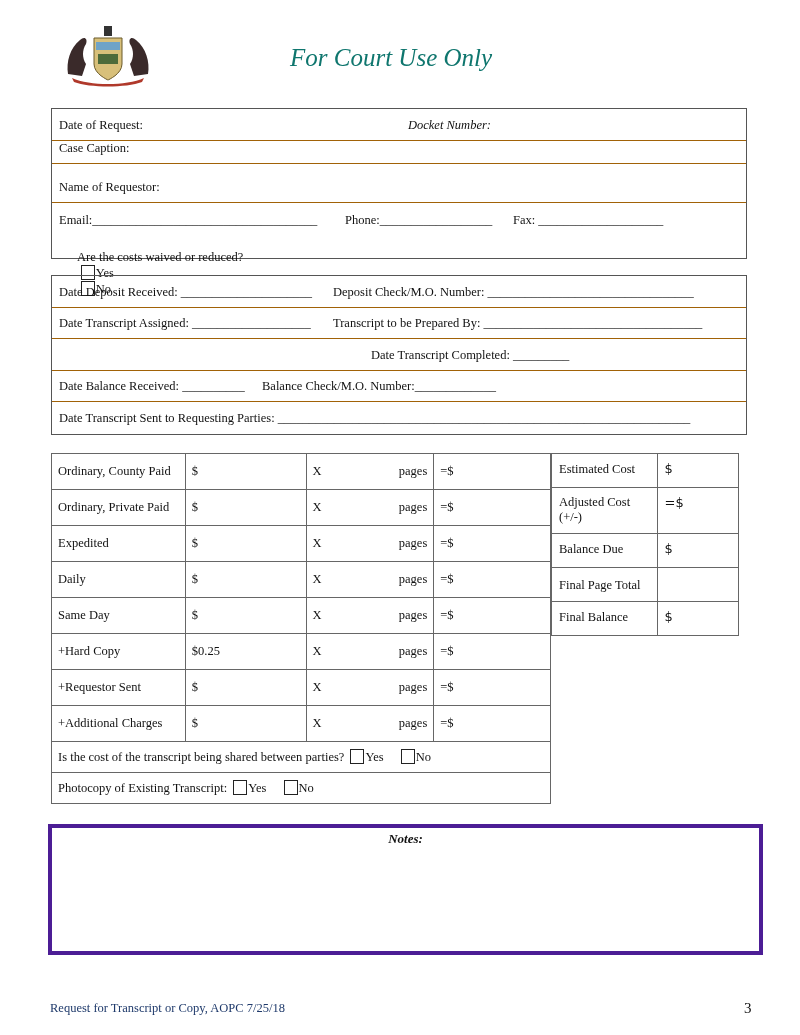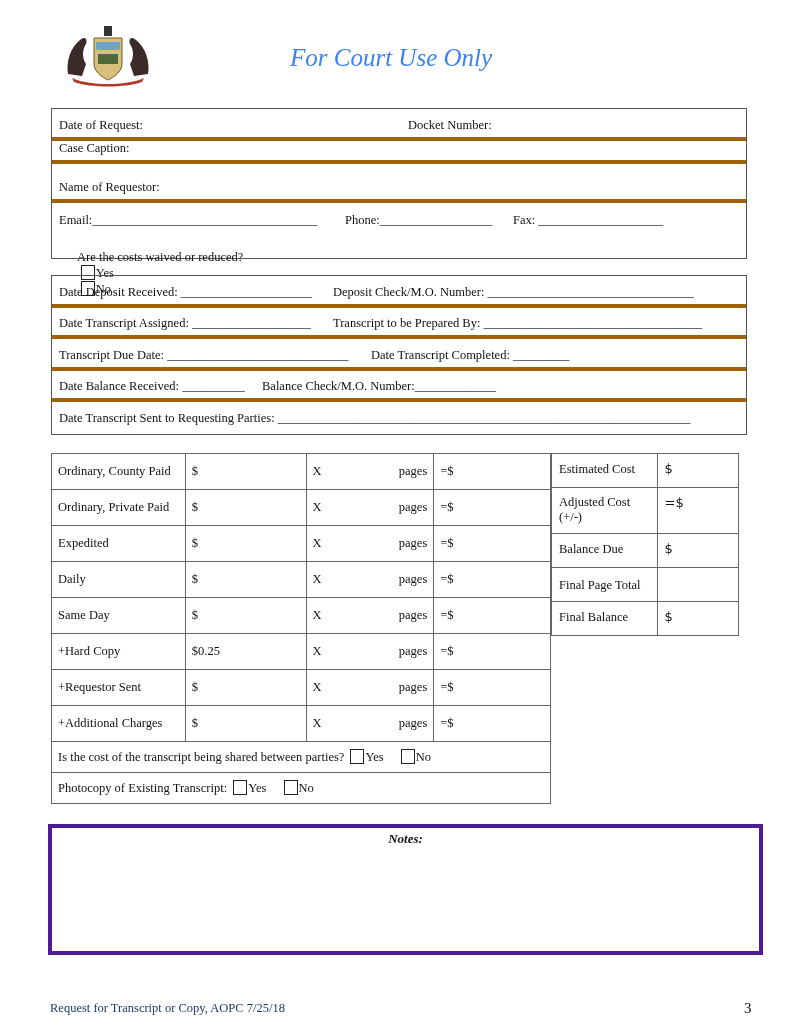--- a/index.html
+++ b/index.html
@@ -1,22 +1,22 @@
 <!DOCTYPE html>
 <html><head>
 <meta charset="utf-8">
 <style>
   html, body { margin: 0; padding: 0; background: #ffffff; }
   body { width: 800px; height: 1035px; position: relative; overflow: hidden;
          font-family: "Liberation Serif", "DejaVu Serif", serif; color: #111; font-size: 12.5px; }
   .abs { position: absolute; }
   .seal { left: 60px; top: 24px; width: 96px; height: 64px; }
-  .title { left: 290px; top: 44px; font-size: 25px; font-style: italic; color: #3b82f6; }
+  .title { left: 290px; top: 44px; font-size: 25px; font-style: italic; color: #0f766e; }
   .box { position: absolute; border: 1px solid #555; box-sizing: border-box; }
-  .row { position: absolute; left: 0; right: 0; border-bottom: 4px solid #a16207; box-sizing: border-box; }
+  .row { position: absolute; left: 0; right: 0; border-bottom: 1px solid #a16207; box-sizing: border-box; }
   .row:last-child { border-bottom: none; }
   .txt { position: absolute; white-space: pre; }
   .cb { display: inline-block; width: 14px; height: 15px; border: 1.3px solid #222; vertical-align: -3px; margin: 0 1px 0 3px; box-sizing: border-box; }
   table.fees { position: absolute; left: 51px; top: 453px; border-collapse: collapse; width: 500px; }
   table.fees td { border: 1px solid #666; height: 36px; padding: 0 6px; font-size: 12.5px; vertical-align: middle; box-sizing: border-box; }
   table.fees td.wide { height: 31px; }
   table.sum { position: absolute; left: 551px; top: 453px; border-collapse: collapse; width: 188px; }
   table.sum td { border: 1px solid #666; height: 34px; padding: 0 7px; font-size: 12.5px; vertical-align: top; padding-top: 8px; box-sizing: border-box; }
   table.sum td.val { font-family: "DejaVu Sans", sans-serif; font-size: 13px; padding-top: 7px; }
   .notes { left: 48px; top: 824px; width: 707px; height: 123px; border: 4px solid #4c1d95; }
@@ -36,21 +36,21 @@
     <rect x="36" y="18" width="24" height="8" fill="#6fa3c7"></rect>
     <rect x="38" y="30" width="20" height="10" fill="#4d6b3a"></rect>
     <path d="M12 54 C30 62 66 62 84 54 L82 58 C66 64 30 64 14 58 Z" fill="#b0392b"></path>
   </svg>
 </div>
 <div class="abs title">For Court Use Only</div>
 
 <div class="box" style="left:51px; top:108px; width:696px; height:151px;">
   <div class="row" style="top:0; height:32px;">
     <span class="txt" style="left:7px; top:9px;">Date of Request:</span>
-    <span class="txt" style="left:356px; top:9px;">Docket Number:</span>
+    <span class="txt" style="left:356px; top:9px;font-style:italic;">Docket Number:</span>
   </div>
   <div class="row" style="top:24px; height:31px;">
     <span class="txt" style="left:7px; top:8px;">Case Caption:</span>
   </div>
   <div class="row" style="top:63px; height:31px;">
     <span class="txt" style="left:7px; top:8px;">Name of Requestor:</span>
   </div>
   <div class="row" style="top:94px; height:57px; border-bottom:none;">
     <span class="txt" style="left:7px; top:10px;">Email:____________________________________</span>
     <span class="txt" style="left:293px; top:10px;">Phone:__________________</span>
@@ -66,21 +66,20 @@
 <div class="box" style="left:51px; top:275px; width:696px; height:160px;">
   <div class="row" style="top:0; height:32px;">
     <span class="txt" style="left:7px; top:9px;">Date Deposit Received: _____________________</span>
     <span class="txt" style="left:281px; top:9px;">Deposit Check/M.O. Number: _________________________________</span>
   </div>
   <div class="row" style="top:32px; height:31px;">
     <span class="txt" style="left:7px; top:8px;">Date Transcript Assigned: ___________________</span>
     <span class="txt" style="left:281px; top:8px;">Transcript to be Prepared By: ___________________________________</span>
   </div>
   <div class="row" style="top:63px; height:32px;">
-    <span class="txt" style="left:7px; top:9px;">Transcript Due Date: _____________________________</span>
     <span class="txt" style="left:319px; top:9px;">Date Transcript Completed: _________</span>
   </div>
   <div class="row" style="top:95px; height:31px;">
     <span class="txt" style="left:7px; top:8px;">Date Balance Received: __________</span>
     <span class="txt" style="left:210px; top:8px;">Balance Check/M.O. Number:_____________</span>
   </div>
   <div class="row" style="top:126px; height:34px; border-bottom:none;">
     <span class="txt" style="left:7px; top:9px;">Date Transcript Sent to Requesting Parties: __________________________________________________________________</span>
   </div>
 </div>

